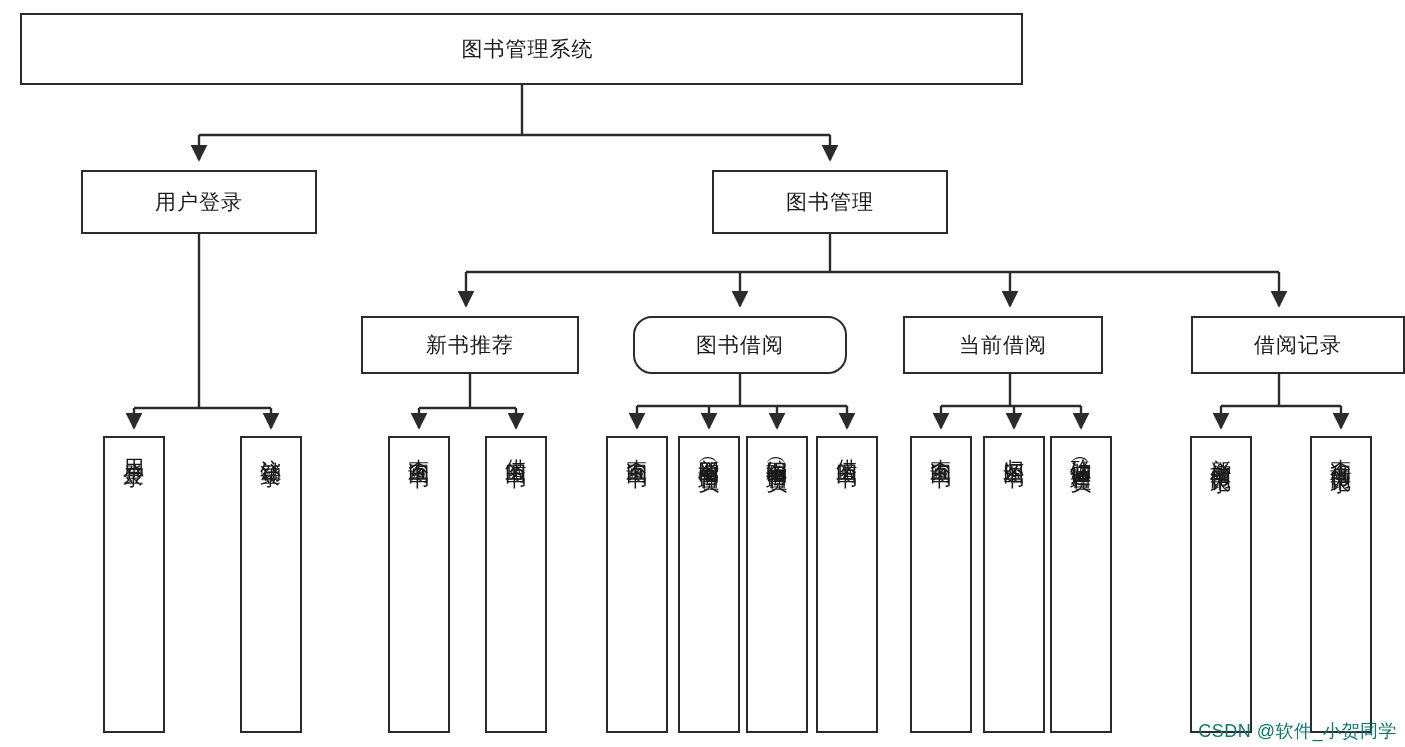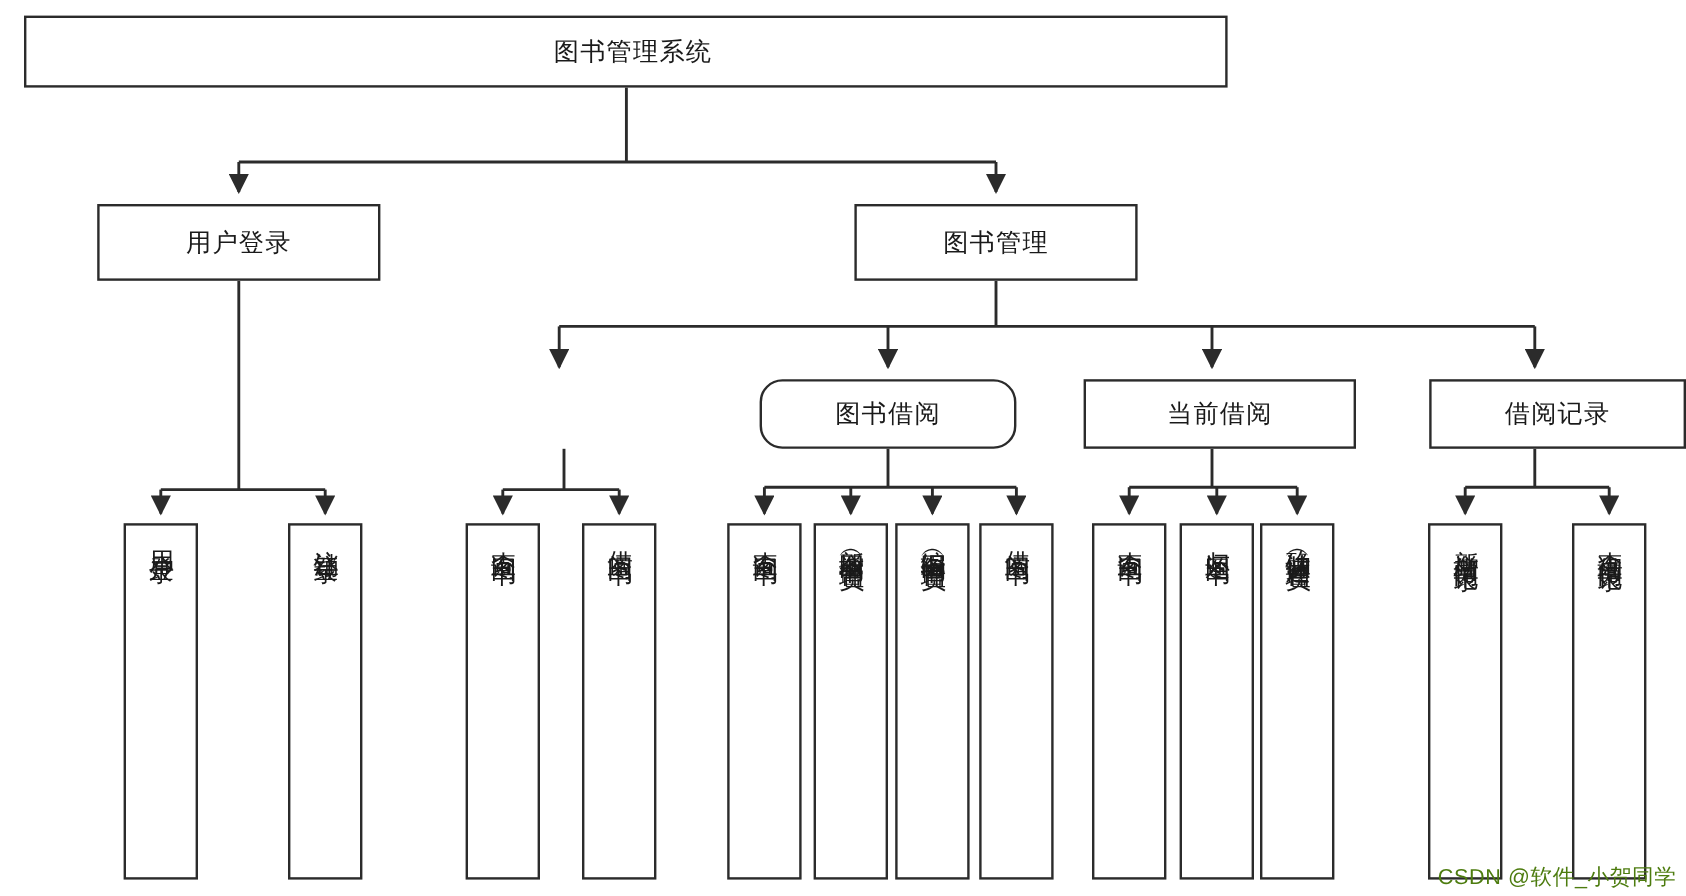--- a/index.html
+++ b/index.html
@@ -54,21 +54,21 @@
     color: #1a1a1a;
   }
   .vlabel.tall {
     letter-spacing: 2px;
   }
   .watermark {
     position: absolute;
     right: 8px;
     bottom: 4px;
     font-size: 18px;
-    color: #4d7c0f;
+    color: #0f766e;
     white-space: nowrap;
     letter-spacing: 0.5px;
   }
 </style>
 </head>
 <body>
 
 <div id="canvas">
 
   <svg id="wires" viewBox="0 0 1405 747" xmlns="http://www.w3.org/2000/svg">
@@ -114,35 +114,38 @@
       <path d="M 1014 406 L 1014 428" marker-end="url(#arrow)"></path>
       <path d="M 1081 406 L 1081 428" marker-end="url(#arrow)"></path>
 
       <path d="M 1279 374 L 1279 406"></path>
       <path d="M 1221 406 L 1341 406"></path>
       <path d="M 1221 406 L 1221 428" marker-end="url(#arrow)"></path>
       <path d="M 1341 406 L 1341 428" marker-end="url(#arrow)"></path>
     </g>
   </svg>
 
-  <div class="node horiz" style="left:20px; top:13px; width:1003px; height:60px;padding-left:12px;">
+  <div class="node horiz" style="left:20px; top:13px; width:1003px; height:72px;padding-left:12px;">
     <span>图书管理系统</span>
   </div>
 
   <div class="node horiz" style="left:81px; top:170px; width:236px; height:64px;">
     <span>用户登录</span>
   </div>
   <div class="node horiz" style="left:712px; top:170px; width:236px; height:64px;text-align:right;">
     <span>图书管理</span>
   </div>
 
+  <div class="node horiz" style="left:361px; top:316px; width:218px; height:58px;">
+    <span>新书推荐</span>
+  </div>
   <div class="node horiz" style="left:633px; top:316px; width:214px; height:58px;border-radius:19px;">
     <span>图书借阅</span>
   </div>
-  <div class="node horiz" style="left:903px; top:316px; width:227px; height:58px;">
+  <div class="node horiz" style="left:903px; top:316px; width:200px; height:58px;">
     <span>当前借阅</span>
   </div>
   <div class="node horiz" style="left:1191px; top:316px; width:214px; height:58px;">
     <span>借阅记录</span>
   </div>
 
   <div class="node vert" style="left:103px; top:436px; width:62px; height:297px;">
     <span class="vlabel">用户登录</span>
   </div>
   <div class="node vert" style="left:240px; top:436px; width:62px; height:297px;">

